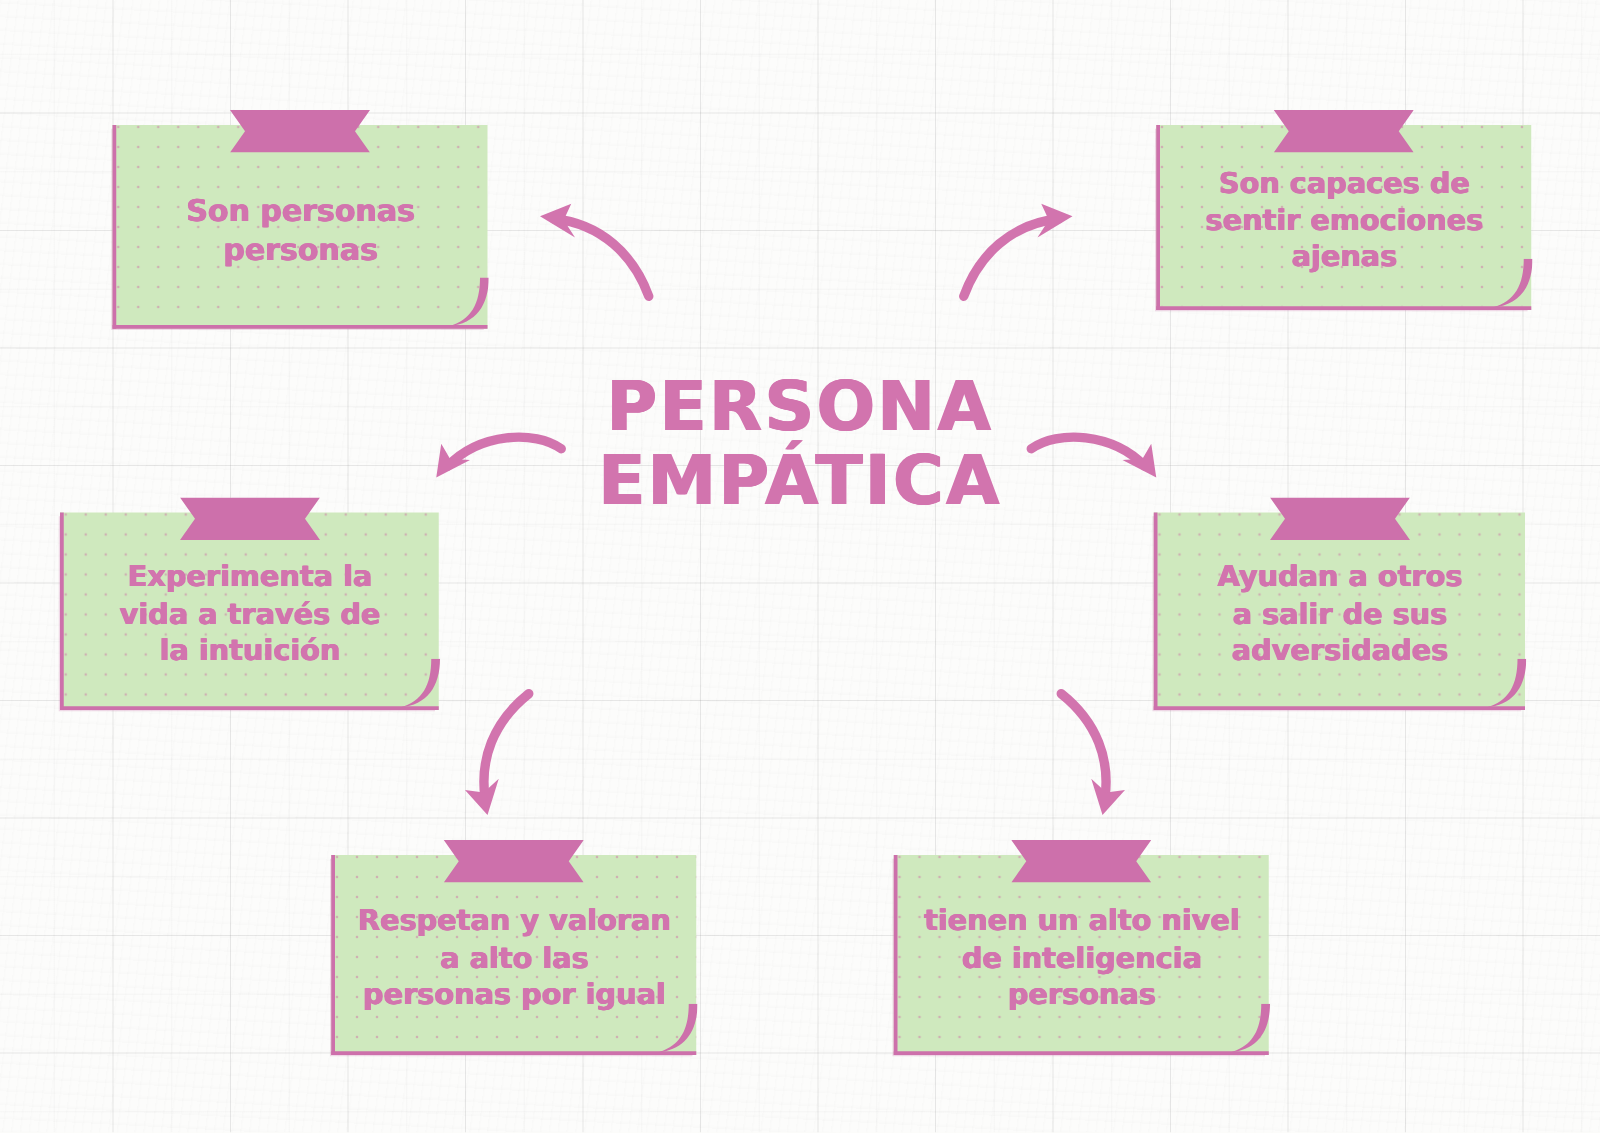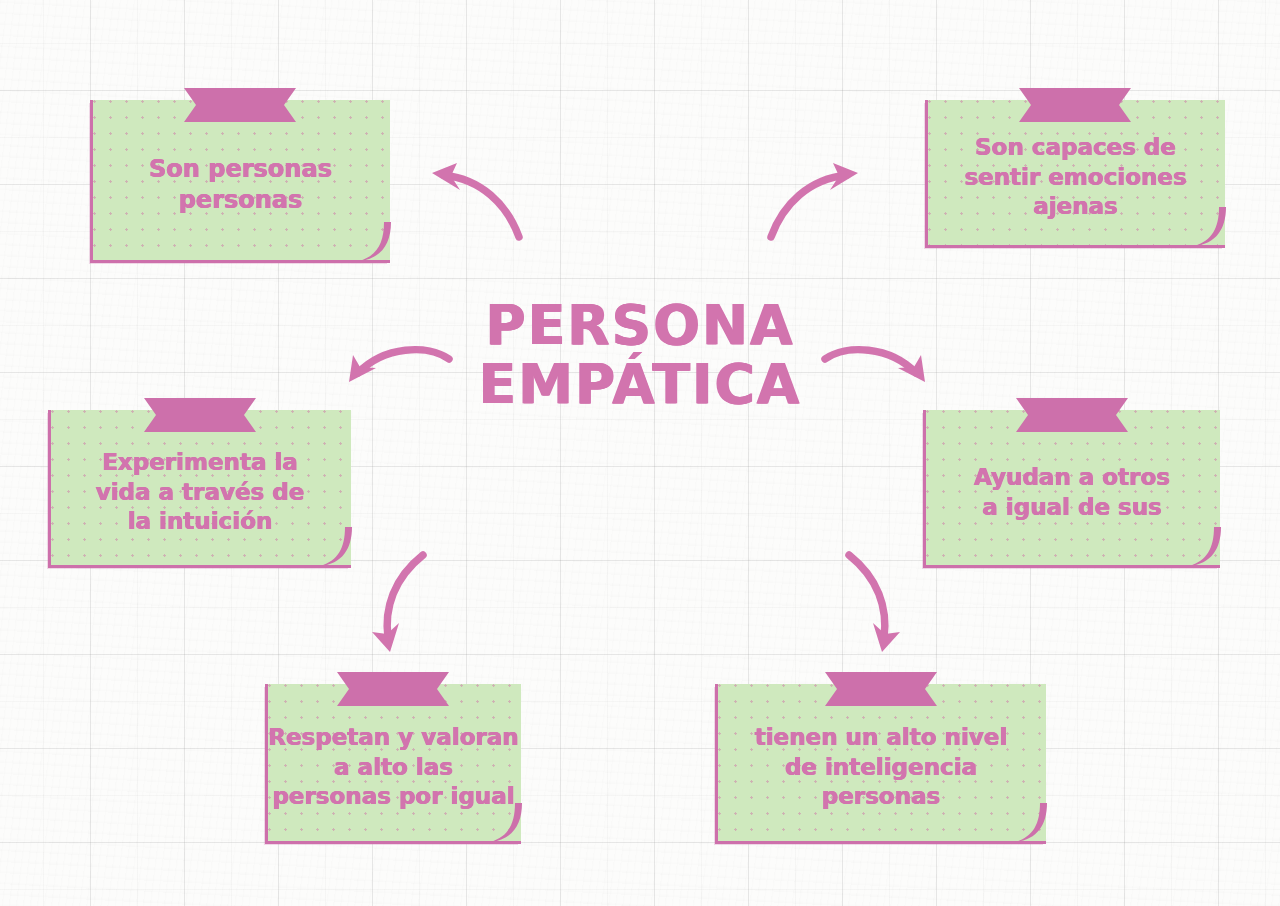--- a/index.html
+++ b/index.html
@@ -121,22 +121,22 @@
     text-shadow: 0.5px 0 0 #d274ae, -0.5px 0 0 #d274ae;
     padding-top: 10px;
   }
   .card-text .cline { display: block; white-space: nowrap; }
 
   
   #card-0 { left: 90px;  top: 88px;  width: 300px; height: 175px; }
   #card-1 { left: 925px; top: 88px;  width: 300px; height: 160px; }
   #card-2 { left: 48px;  top: 398px; width: 303px; height: 170px; }
   #card-3 { left: 923px; top: 398px; width: 297px; height: 170px; padding-left: 38px; }
-  #card-4 { left: 265px; top: 672px; width: 256px; height: 172px; }
-  #card-5 { left: 715px; top: 672px; width: 331px; height: 172px; }
+  #card-4 { left: 265px; top: 672px; width: 292px; height: 172px; }
+  #card-5 { left: 715px; top: 672px; width: 300px; height: 172px; }
 
   #card-1 .card-text, #card-2 .card-text,
   #card-3 .card-text, #card-4 .card-text,
   #card-5 .card-text { font-size: 23px; }
 
   
   .arrow {
     position: absolute;
     pointer-events: none;
   }
@@ -258,21 +258,22 @@
       <svg viewBox="0 0 112 34" preserveAspectRatio="none">
         <path d="M0,0 L112,0 L100,17 L112,34 L0,34 L12,17 Z" fill="#cd70ab"></path>
       </svg>
     </div>
   </div>
 
   <div class="card" id="card-3">
     <div class="card-body">
       <div class="card-text">
         <span class="cline">Ayudan a otros</span>
-        <span class="cline">a igual de sus</span>
+        <span class="cline">a salir de sus</span>
+        <span class="cline">adversidades</span>
       </div>
       <div class="card-corner">
         <svg width="34" height="40" viewBox="0 0 34 40">
           <path d="M34,0 C34,22 24,37 2,39 C20,34 27,21 27,0 Z" fill="#cd70ab"></path>
         </svg>
       </div>
     </div>
     <div class="card-ribbon">
       <svg viewBox="0 0 112 34" preserveAspectRatio="none">
         <path d="M0,0 L112,0 L100,17 L112,34 L0,34 L12,17 Z" fill="#cd70ab"></path>

